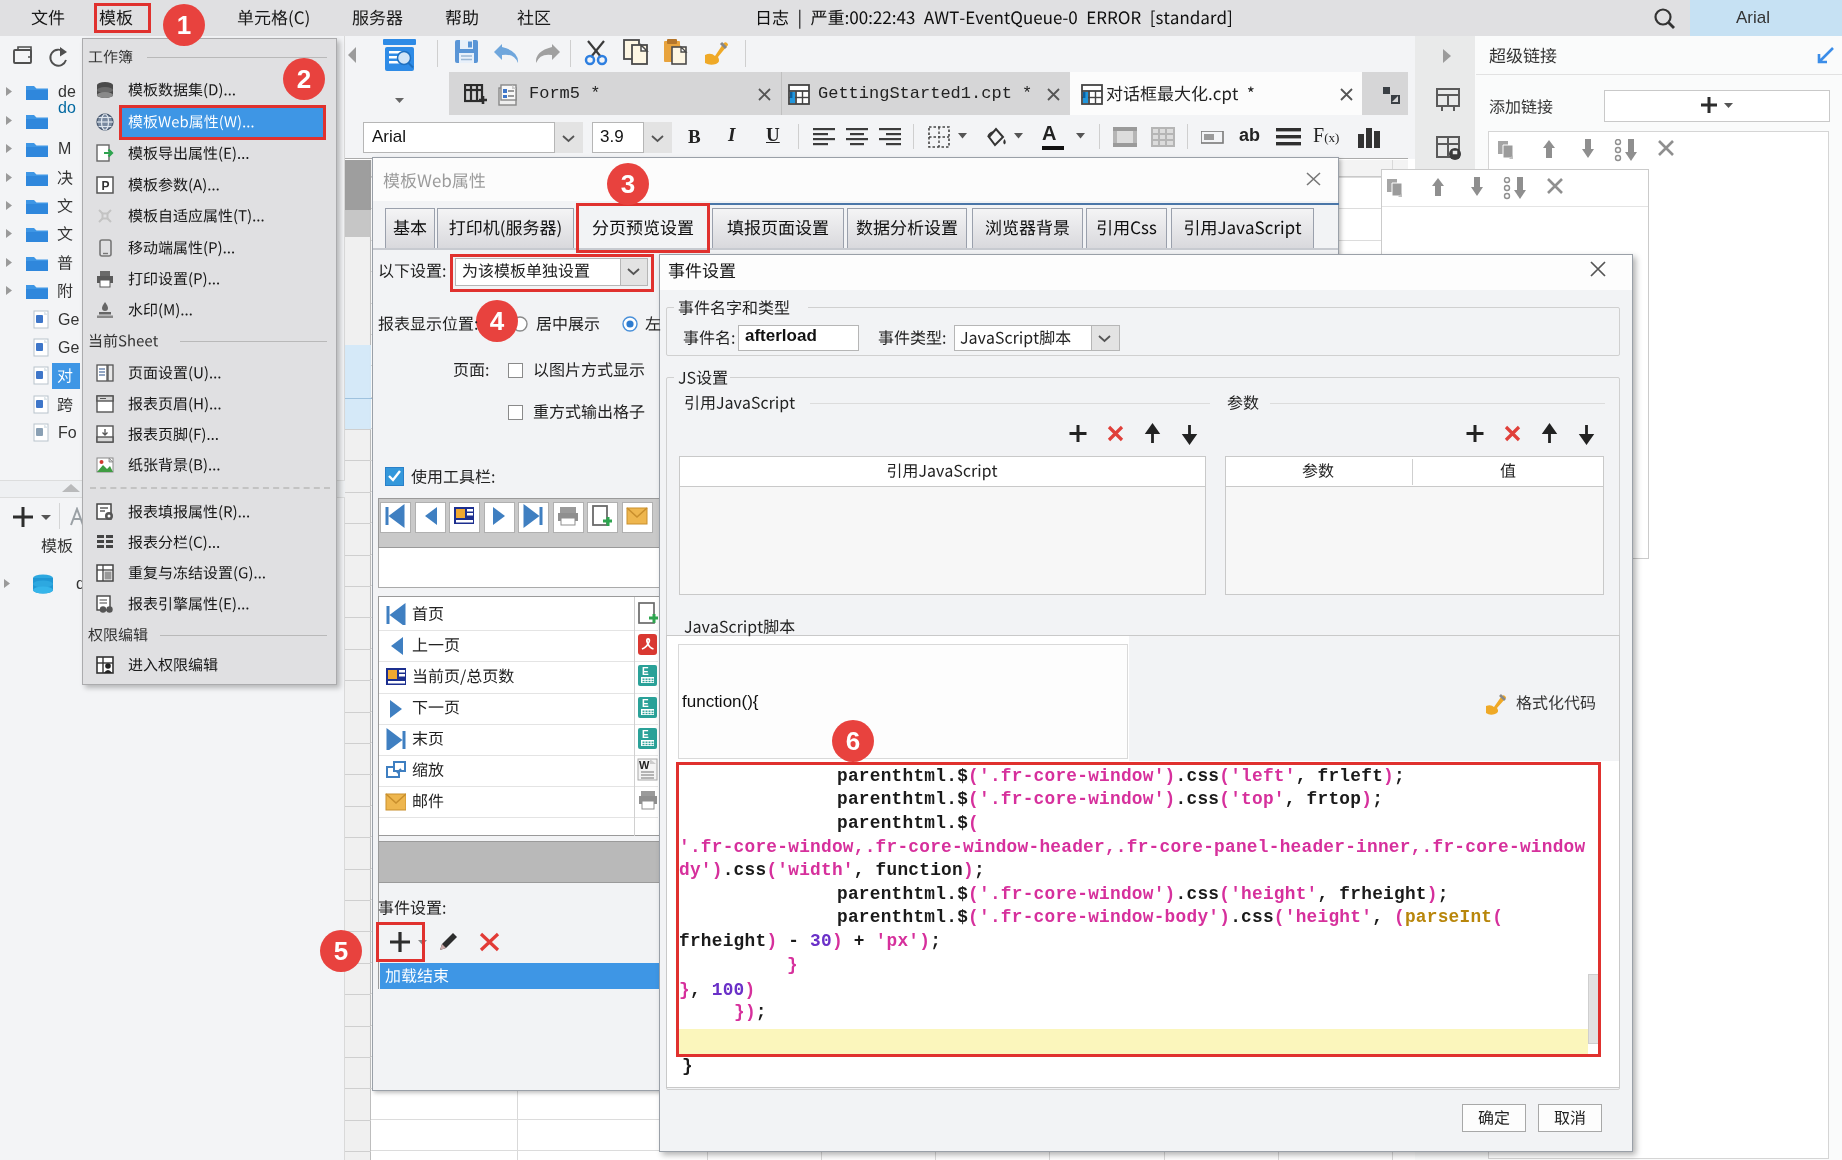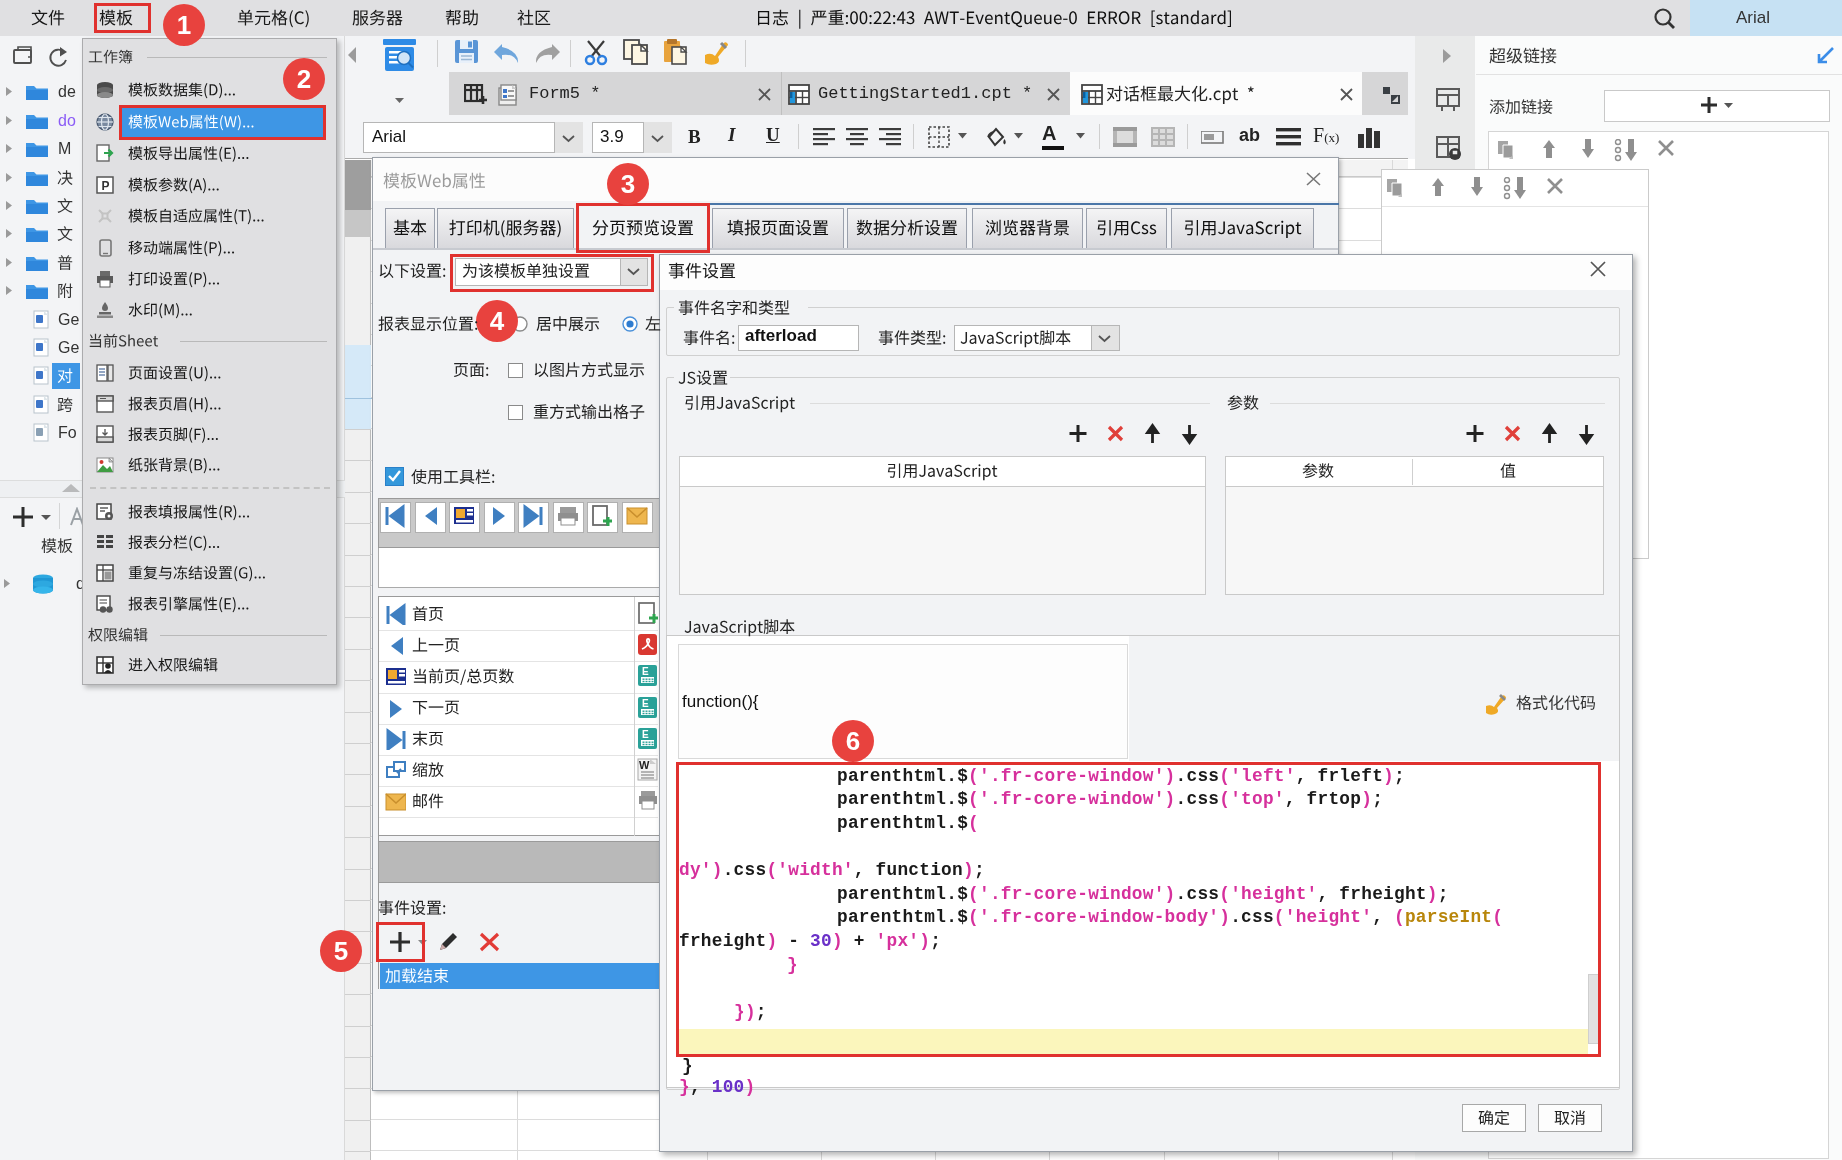--- a/index.html
+++ b/index.html
@@ -28,21 +28,21 @@
       <rect x="1" y="8" width="22" height="10" fill="#2f87dc"></rect>
     </svg>
 <div style="position:absolute;left:58px;top:92px;font:400 16px 'Liberation Sans',sans-serif;color:#333;white-space:pre;letter-spacing:0px;line-height:19.2px;transform:translateY(-50%)">de</div>
 <svg style="position:absolute;left:4px;top:116px" width="10" height="10" viewBox="0 0 10 10">
       <path d="M2 0 l6 4.5 -6 4.5 z" fill="#9a9a9a"></path>
     </svg>
 <svg style="position:absolute;left:25px;top:111px" width="24" height="20" viewBox="0 0 24 20">
       <path d="M1 4 h8 l2.5 2.5 H23 V18 H1 z" fill="#3e96e5"></path>
       <rect x="1" y="8" width="22" height="10" fill="#2f87dc"></rect>
     </svg>
-<div style="position:absolute;left:58px;top:121px;font:400 16px 'Liberation Sans',sans-serif;color:#8b5cf6;white-space:pre;letter-spacing:0px;line-height:19.2px;transform:translateY(-50%)">do</div>
+<div style="position:absolute;left:58px;top:108px;font:400 16px 'Liberation Sans',sans-serif;color:#0369a1;white-space:pre;letter-spacing:0px;line-height:19.2px;transform:translateY(-50%)">do</div>
 <svg style="position:absolute;left:4px;top:144px" width="10" height="10" viewBox="0 0 10 10">
       <path d="M2 0 l6 4.5 -6 4.5 z" fill="#9a9a9a"></path>
     </svg>
 <svg style="position:absolute;left:25px;top:139px" width="24" height="20" viewBox="0 0 24 20">
       <path d="M1 4 h8 l2.5 2.5 H23 V18 H1 z" fill="#3e96e5"></path>
       <rect x="1" y="8" width="22" height="10" fill="#2f87dc"></rect>
     </svg>
 <div style="position:absolute;left:58px;top:149px;font:400 16px 'Liberation Sans',sans-serif;color:#333;white-space:pre;letter-spacing:0px;line-height:19.2px;transform:translateY(-50%)">M</div>
 <svg style="position:absolute;left:4px;top:173px" width="10" height="10" viewBox="0 0 10 10">
       <path d="M2 0 l6 4.5 -6 4.5 z" fill="#9a9a9a"></path>
@@ -741,27 +741,28 @@
 <div style="position:absolute;left:682px;top:702px;font:400 17px 'Liberation Sans',sans-serif;color:#111;white-space:pre;letter-spacing:0px;line-height:20.4px;transform:translateY(-50%)">function(){</div>
 <svg style="position:absolute;left:1484px;top:691px" width="27" height="26" viewBox="0 0 27 26">
       <path d="M2 15 q5 -2 8 1 l7 -10 q2 -3 4 -1 t0 3 l-8 9 q3 4 -2 6 q-5 2 -9 -1 z" fill="#efa927"></path>
       <path d="M16 4 l5 5" stroke="#888" stroke-width="2.6"></path>
     </svg>
 <div style="position:absolute;left:677px;top:1029px;width:911px;height:26px;background:#fbf6bc"></div>
 <div style="position:absolute;left:1588px;top:974px;width:13px;height:70px;background:#e2e2e2;border:1px solid #cfcfcf"></div>
 <div style="position:absolute;left:837px;top:765.8px;font:700 17.8px 'Liberation Mono',monospace;white-space:pre;letter-spacing:0.25px"><span style="color:#1a1a1a">parenthtml.$</span><span style="color:#d6309c">('.fr-core-window')</span><span style="color:#1a1a1a">.css</span><span style="color:#d6309c">('left'</span><span style="color:#1a1a1a">, frleft</span><span style="color:#d6309c">)</span><span style="color:#1a1a1a">;</span></div>
 <div style="position:absolute;left:837px;top:789.4px;font:700 17.8px 'Liberation Mono',monospace;white-space:pre;letter-spacing:0.25px"><span style="color:#1a1a1a">parenthtml.$</span><span style="color:#d6309c">('.fr-core-window')</span><span style="color:#1a1a1a">.css</span><span style="color:#d6309c">('top'</span><span style="color:#1a1a1a">, frtop</span><span style="color:#d6309c">)</span><span style="color:#1a1a1a">;</span></div>
 <div style="position:absolute;left:837px;top:813px;font:700 17.8px 'Liberation Mono',monospace;white-space:pre;letter-spacing:0.25px"><span style="color:#1a1a1a">parenthtml.$</span><span style="color:#d6309c">(</span></div>
+<div style="position:absolute;left:679px;top:836.6px;font:700 17.8px 'Liberation Mono',monospace;white-space:pre;letter-spacing:0.25px"><span style="color:#d6309c">'.fr-core-window,.fr-core-window-header,.fr-core-panel-header-inner,.fr-core-window</span></div>
 <div style="position:absolute;left:679px;top:860.2px;font:700 17.8px 'Liberation Mono',monospace;white-space:pre;letter-spacing:0.25px"><span style="color:#d6309c">dy')</span><span style="color:#1a1a1a">.css</span><span style="color:#d6309c">('width'</span><span style="color:#1a1a1a">, function</span><span style="color:#d6309c">)</span><span style="color:#1a1a1a">;</span></div>
 <div style="position:absolute;left:837px;top:883.8px;font:700 17.8px 'Liberation Mono',monospace;white-space:pre;letter-spacing:0.25px"><span style="color:#1a1a1a">parenthtml.$</span><span style="color:#d6309c">('.fr-core-window')</span><span style="color:#1a1a1a">.css</span><span style="color:#d6309c">('height'</span><span style="color:#1a1a1a">, frheight</span><span style="color:#d6309c">)</span><span style="color:#1a1a1a">;</span></div>
 <div style="position:absolute;left:837px;top:907.4px;font:700 17.8px 'Liberation Mono',monospace;white-space:pre;letter-spacing:0.25px"><span style="color:#1a1a1a">parenthtml.$</span><span style="color:#d6309c">('.fr-core-window-body')</span><span style="color:#1a1a1a">.css</span><span style="color:#d6309c">('height'</span><span style="color:#1a1a1a">, </span><span style="color:#d6309c">(</span><span style="color:#b8860b">parseInt</span><span style="color:#d6309c">(</span></div>
 <div style="position:absolute;left:679px;top:931px;font:700 17.8px 'Liberation Mono',monospace;white-space:pre;letter-spacing:0.25px"><span style="color:#1a1a1a">frheight</span><span style="color:#d6309c">)</span><span style="color:#1a1a1a"> - </span><span style="color:#6a30c8">30</span><span style="color:#d6309c">)</span><span style="color:#1a1a1a"> + </span><span style="color:#d6309c">'px'</span><span style="color:#d6309c">)</span><span style="color:#1a1a1a">;</span></div>
 <div style="position:absolute;left:787px;top:954.6px;font:700 17.8px 'Liberation Mono',monospace;white-space:pre;letter-spacing:0.25px"><span style="color:#d6309c">}</span></div>
 <div style="position:absolute;left:734px;top:1001.8px;font:700 17.8px 'Liberation Mono',monospace;white-space:pre;letter-spacing:0.25px"><span style="color:#d6309c">})</span><span style="color:#1a1a1a">;</span></div>
-<div style="position:absolute;left:679px;top:1077px;font:700 17.8px 'Liberation Mono',monospace;white-space:pre;letter-spacing:0.25px"><span style="color:#d6309c">}</span><span style="color:#1a1a1a">, </span><span style="color:#6a30c8">100</span><span style="color:#d6309c">)</span></div>
+<div style="position:absolute;left:679px;top:980px;font:700 17.8px 'Liberation Mono',monospace;white-space:pre;letter-spacing:0.25px"><span style="color:#d6309c">}</span><span style="color:#1a1a1a">, </span><span style="color:#6a30c8">100</span><span style="color:#d6309c">)</span></div>
 <div style="position:absolute;left:682px;top:1055.8px;font:700 17.8px 'Liberation Mono',monospace;white-space:pre;letter-spacing:0.25px"><span style="color:#1a1a1a">}</span></div>
 <div style="position:absolute;left:1462px;top:1104px;width:64px;height:28px;background:#fdfdfd;border:1px solid #a8a8a8"></div>
 <div style="position:absolute;left:1538px;top:1104px;width:64px;height:28px;background:#fdfdfd;border:1px solid #a8a8a8"></div>
 <div style="position:absolute;left:82px;top:38px;width:255px;height:647px;background:#e0e0e2;border:1px solid #ababad;box-shadow:3px 3px 5px rgba(0,0,0,0.25)"></div>
 <div style="position:absolute;left:147px;top:57px;width:180px;height:1px;background:#b9b9b9"></div>
 <div style="position:absolute;left:180px;top:341px;width:147px;height:1px;background:#b9b9b9"></div>
 <div style="position:absolute;left:160px;top:635px;width:167px;height:1px;background:#b9b9b9"></div>
 <svg style="position:absolute;left:96px;top:80.5px" width="19" height="19" viewBox="0 0 19 19">
       <ellipse cx="9" cy="4" rx="8" ry="3" fill="#4a4a4a"></ellipse>
       <path d="M1 4 v10 a8 3 0 0 0 16 0 V4" fill="#4a4a4a"></path>

